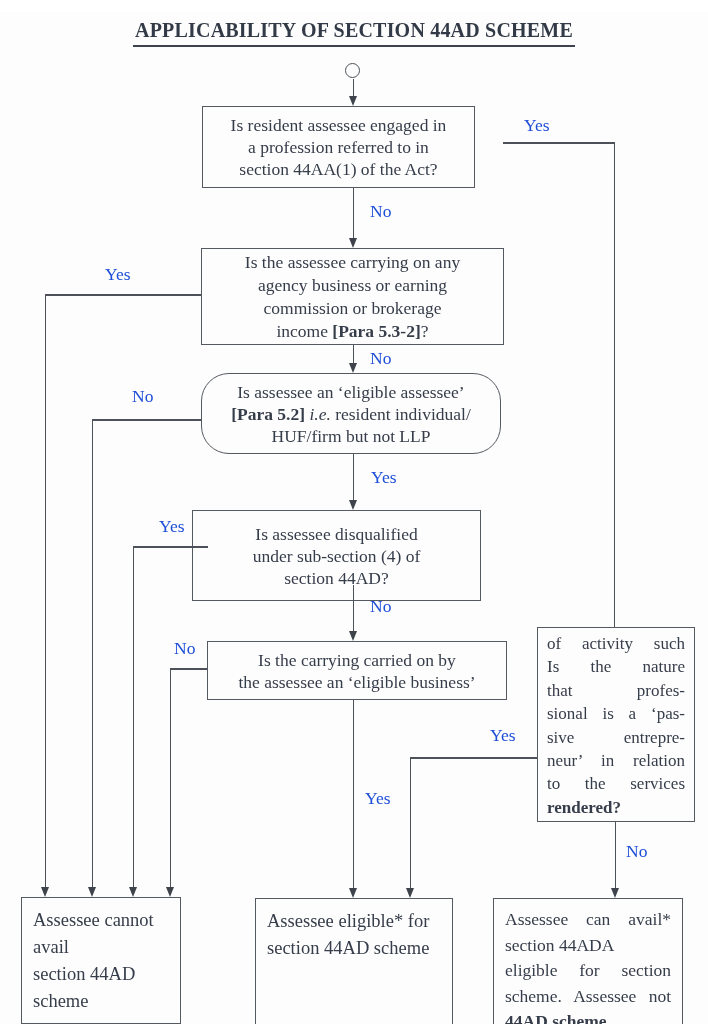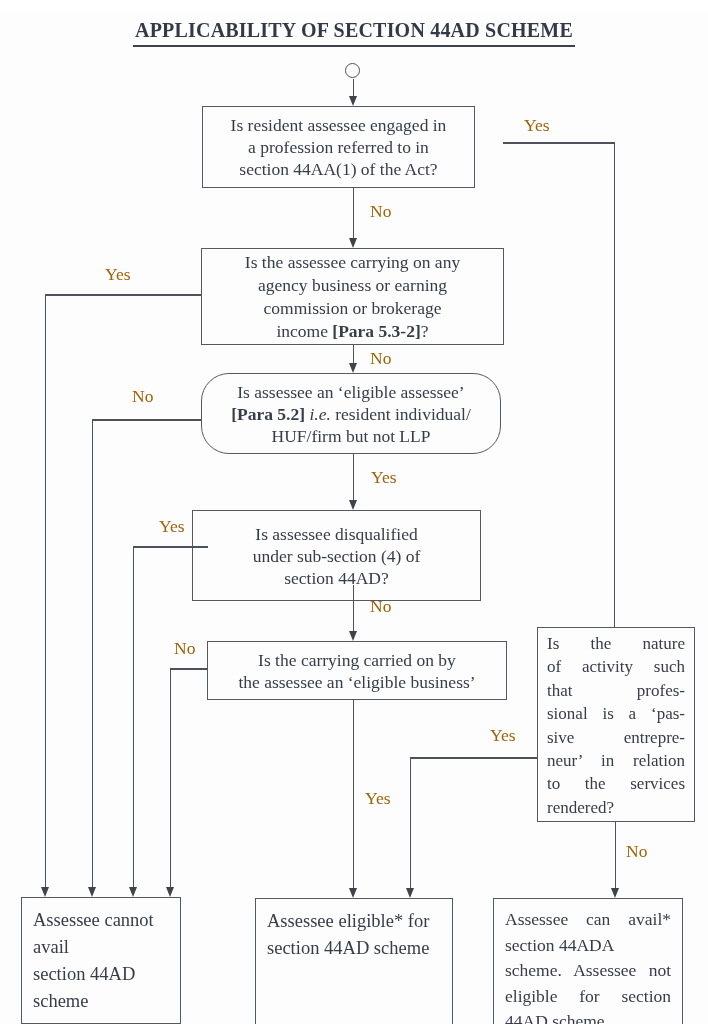--- a/index.html
+++ b/index.html
@@ -21,33 +21,33 @@
   .box {
     position:absolute; box-sizing:border-box; border:1.6px solid #555a62;
     background:#fdfdfd; display:flex; flex-direction:column; justify-content:center;
     font-size:17.5px; line-height:22px;
   }
   .box .line { width:100%; }
   .center-text .line { text-align:center; }
   .q2 { line-height:23px; }
   .passive { font-size:17px; line-height:23.4px; padding:4px 9px; justify-content:flex-start; }
   .jlines .line { text-align:justify; text-align-last:justify; }
-  .jlines .line:last-child { text-align-last:left; }
+  .jlines .line:last-child { text-align-last:left;font-weight:bold; }
   [data-name="result-44ada-box"] .line:nth-child(2),
   [data-name="result-44ada-box"] .line:nth-child(5) { text-align-last:left; }
   .result { justify-content:flex-start; padding:9px 11px; font-size:18.5px; line-height:27px; }
   .result-j { font-size:17.5px; line-height:25.6px; padding:8px 11px;align-items:flex-end; }
   .vline { position:absolute; width:1.6px; background:#4d525a; }
   .hline { position:absolute; height:1.6px; background:#4d525a; }
   .arrow-down {
     position:absolute; width:0; height:0;
     border-left:4.5px solid transparent; border-right:4.5px solid transparent;
     border-top:10px solid #3f444c;
   }
-  .edge-label { position:absolute; font-size:17.5px; color:#a16207; white-space:nowrap; }
+  .edge-label { position:absolute; font-size:17.5px; color:#1d4ed8; white-space:nowrap; }
 </style>
 </head>
 <body>
 
 <div class="page" data-name="flowchart-page">
 
   <div class="title-wrap" data-name="title-wrap">
     <span class="title" data-name="page-title">APPLICABILITY OF SECTION 44AD SCHEME</span>
   </div>
 
@@ -77,22 +77,22 @@
       <div class="line" data-name="text-line">under sub-section (4) of</div>
       <div class="line" data-name="text-line">section 44AD?</div>
     </div>
 
   <div class="box center-text" style="left:207px; top:629px; width:300px; height:59px;" data-name="decision-eligible-business-box">
       <div class="line" data-name="text-line">Is the carrying carried on by</div>
       <div class="line" data-name="text-line">the assessee an ‘eligible business’</div>
     </div>
 
   <div class="box passive jlines" style="left:537px; top:615px; width:158px; height:195px;" data-name="decision-passive-entrepreneur-box">
+      <div class="line" data-name="text-line">of activity such</div>
       <div class="line" data-name="text-line">Is the nature</div>
-      <div class="line" data-name="text-line">of activity such</div>
       <div class="line" data-name="text-line">that profes-</div>
       <div class="line" data-name="text-line">sional is a ‘pas-</div>
       <div class="line" data-name="text-line">sive entrepre-</div>
       <div class="line" data-name="text-line">neur’ in relation</div>
       <div class="line" data-name="text-line">to the services</div>
       <div class="line" data-name="text-line">rendered?</div>
     </div>
 
   <div class="box result" style="left:21px; top:885px; width:160px; height:127px;" data-name="result-cannot-avail-box">
       <div class="line" data-name="text-line">Assessee cannot avail</div>
@@ -100,22 +100,22 @@
     </div>
 
   <div class="box result" style="left:255px; top:886px; width:198px; height:127px;" data-name="result-eligible-box">
       <div class="line" data-name="text-line">Assessee eligible* for</div>
       <div class="line" data-name="text-line">section 44AD scheme</div>
     </div>
 
   <div class="box result result-j jlines" style="left:493px; top:886px; width:190px; height:128px;" data-name="result-44ada-box">
       <div class="line" data-name="text-line">Assessee can avail*</div>
       <div class="line" data-name="text-line">section 44ADA</div>
+      <div class="line" data-name="text-line">eligible for section</div>
       <div class="line" data-name="text-line">scheme. Assessee not</div>
-      <div class="line" data-name="text-line">eligible for section</div>
       <div class="line" data-name="text-line">44AD scheme.</div>
     </div>
 
   <div class="vline" style="left:352.5px; top:67px;  height:17px;" data-name="edge-start-line"></div>
   <div class="vline" style="left:352.5px; top:176px; height:50px;" data-name="edge-q1-no-line"></div>
   <div class="vline" style="left:352.5px; top:333px; height:19px;" data-name="edge-q2-no-line"></div>
   <div class="vline" style="left:352.5px; top:442px; height:47px;" data-name="edge-q3-yes-line"></div>
   <div class="vline" style="left:352.5px; top:573px; height:47px;" data-name="edge-q4-no-line"></div>
   <div class="vline" style="left:352.5px; top:688px; height:188px;" data-name="edge-q5-yes-line"></div>
   <div class="vline" style="left:613.5px; top:130px; height:485px;" data-name="edge-q1-yes-vline"></div>

